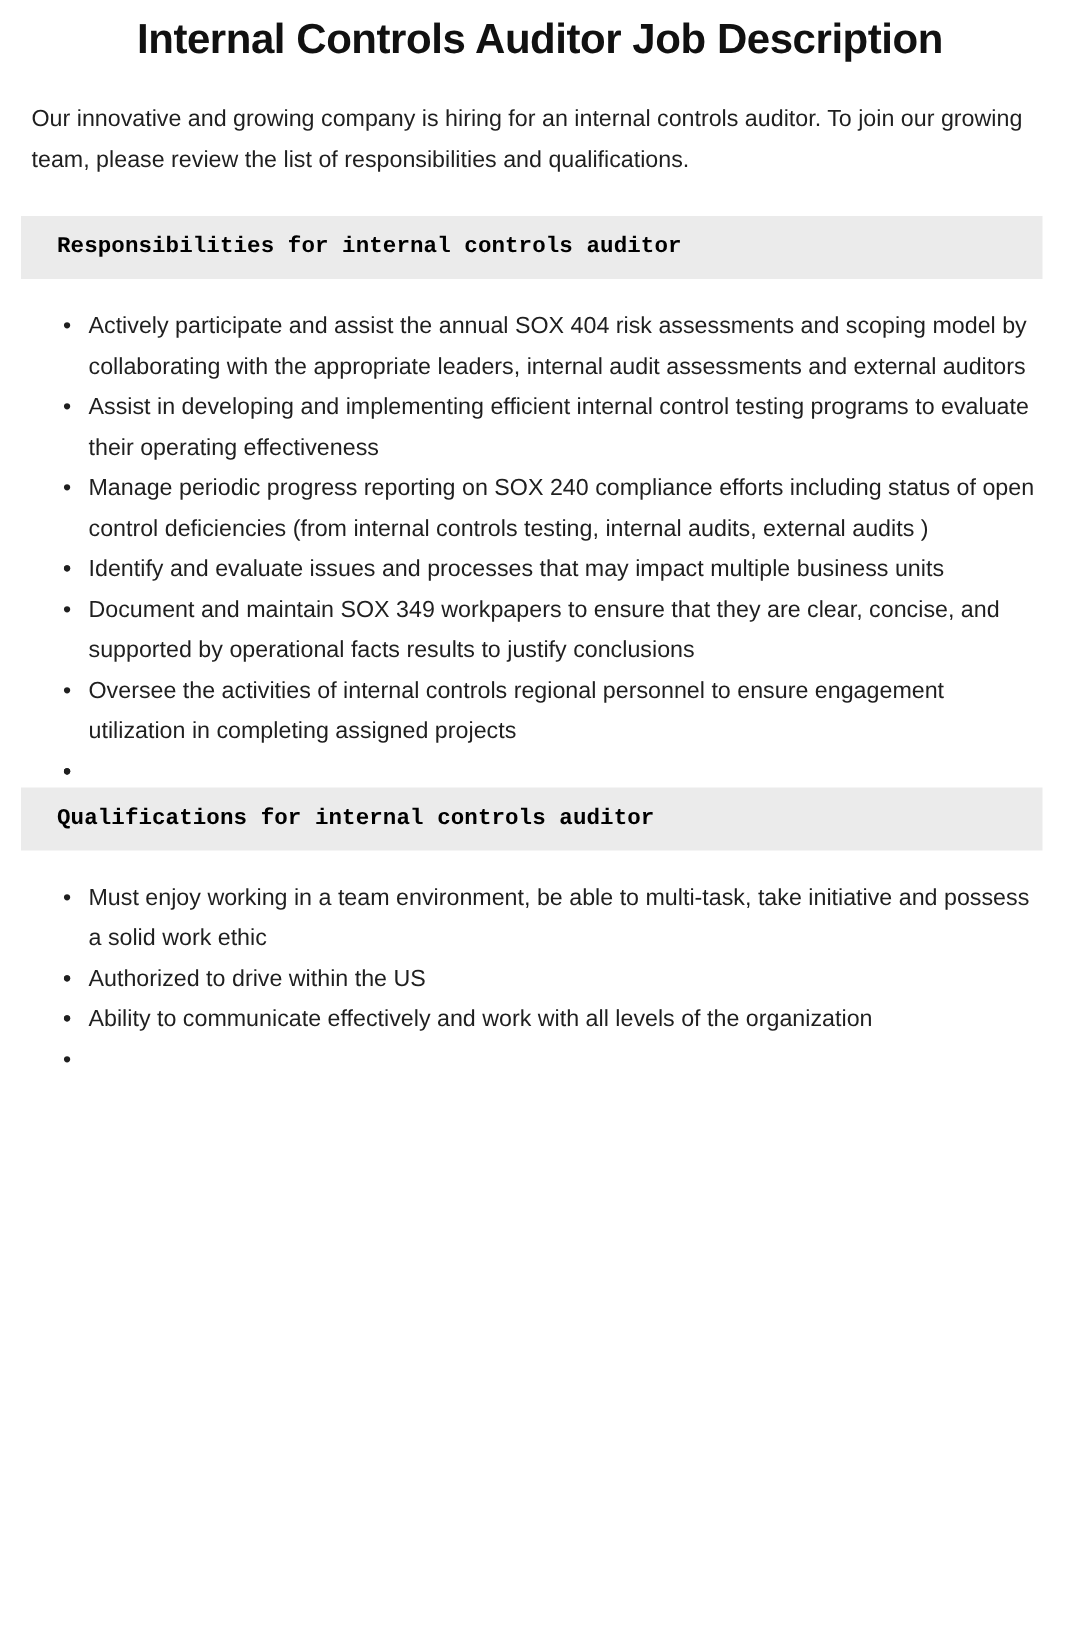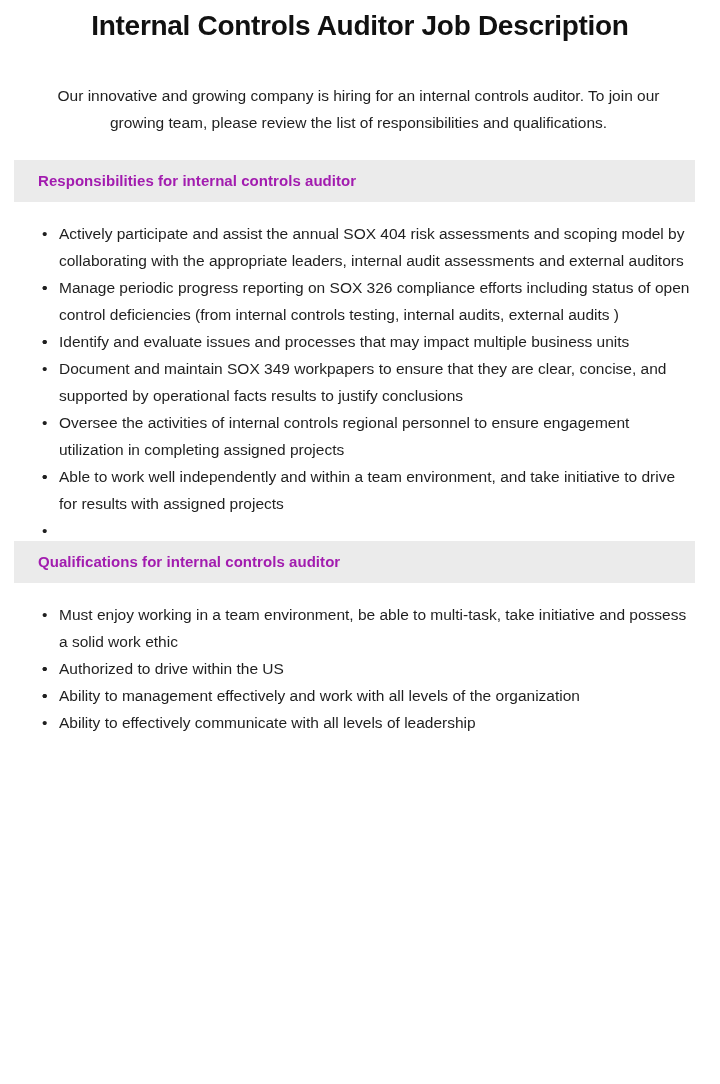--- a/index.html
+++ b/index.html
@@ -31,38 +31,39 @@
     margin: 0;
     padding: 8px 20px 0 20px;
     line-height: 36px;
   }
 
   
   .intro {
     font-size: 15.5px;
     line-height: 27px;
     color: #1f1f1f;
-    margin: 16px;
+    margin: 0;
     padding: 22px 24px 0 21px;
-    text-align: center;
+    text-align: left;
   }
 
   
   .section-band {
     background: #ebebeb;
     margin: 24px 25px 0 14px;
     padding: 11px 0 11px 24px;
     box-sizing: border-box;
   }
   .section-band-title {
     font-size: 15px;
     font-weight: bold;
-    color: #a21caf;
+    color: #000000;
     line-height: 20px;
     letter-spacing: 0.05px;
+    font-family: Liberation Mono, monospace;
   }
 
   
   ul.bullets {
     list-style: none;
     margin: 0;
     padding: 18px 25px 0 0;
   }
   ul.bullets li {
     position: relative;
@@ -93,39 +94,39 @@
 
   <p class="intro">Our innovative and growing company is hiring for an internal controls auditor. To join our growing team, please review the list of responsibilities and qualifications.</p>
 
   <div id="sections-container">
       <div class="section-block">
         <div class="section-band">
           <div class="section-band-title">Responsibilities for internal controls auditor</div>
         </div>
         <ul class="bullets">
           <li><span class="dot">•</span><span>Actively participate and assist the annual SOX 404 risk assessments and scoping model by collaborating with the appropriate leaders, internal audit assessments and external auditors</span></li>
-          <li><span class="dot">•</span></li>
-          <li><span class="dot">•</span><span>Manage periodic progress reporting on SOX 326 compliance efforts including status of open control deficiencies (from internal controls testing, internal audits, external audits )</span></li>
+          <li><span class="dot">•</span><span>Assist in developing and implementing efficient internal control testing programs to evaluate their operating effectiveness</span></li>
+          <li><span class="dot">•</span><span>Manage periodic progress reporting on SOX 240 compliance efforts including status of open control deficiencies (from internal controls testing, internal audits, external audits )</span></li>
           <li><span class="dot">•</span></li>
           <li><span class="dot">•</span><span>Identify and evaluate issues and processes that may impact multiple business units</span></li>
           <li><span class="dot">•</span><span>Document and maintain SOX 349 workpapers to ensure that they are clear, concise, and supported by operational facts results to justify conclusions</span></li>
           <li><span class="dot">•</span><span>Oversee the activities of internal controls regional personnel to ensure engagement utilization in completing assigned projects</span></li>
           <li><span class="dot">•</span></li>
-          <li><span class="dot">•</span><span>Able to work well independently and within a team environment, and take initiative to drive for results with assigned projects</span></li>
+          <li><span class="dot">•</span></li>
           <li><span class="dot">•</span></li>
         </ul>
       </div>
       <div class="section-block">
         <div class="section-band">
           <div class="section-band-title">Qualifications for internal controls auditor</div>
         </div>
         <ul class="bullets">
           <li><span class="dot">•</span><span>Must enjoy working in a team environment, be able to multi-task, take initiative and possess a solid work ethic</span></li>
           <li><span class="dot">•</span></li>
           <li><span class="dot">•</span><span>Authorized to drive within the US</span></li>
           <li><span class="dot">•</span></li>
-          <li><span class="dot">•</span><span>Ability to management effectively and work with all levels of the organization</span></li>
-          <li><span class="dot">•</span><span>Ability to effectively communicate with all levels of leadership</span></li>
+          <li><span class="dot">•</span><span>Ability to communicate effectively and work with all levels of the organization</span></li>
+          <li><span class="dot">•</span></li>
         </ul>
       </div>
     </div>
 
 </div>
 
 </body></html>

